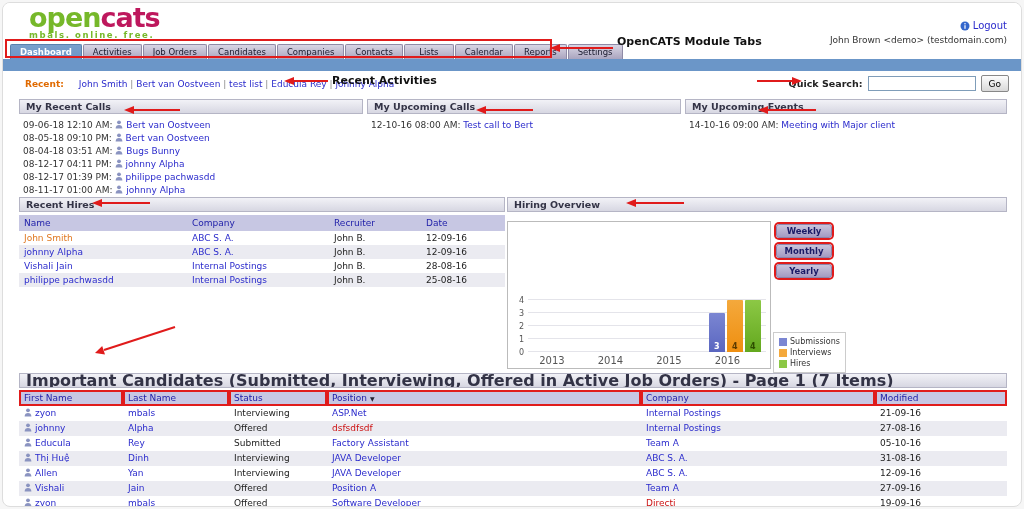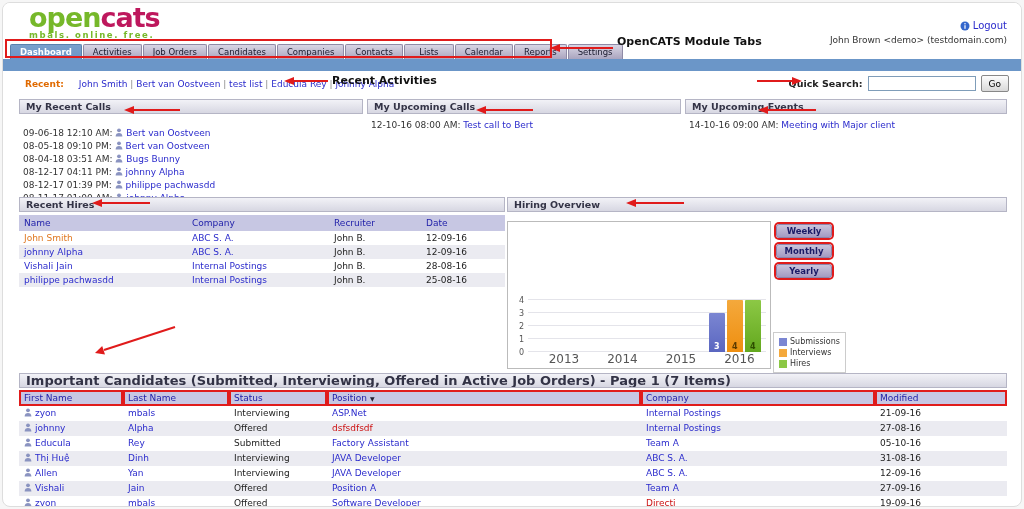--- a/index.html
+++ b/index.html
@@ -38,45 +38,45 @@
   #qs-go{height:17px;font-size:9px;padding:3px 7px;background:linear-gradient(#fdfdfd,#d8d8d8);border:1px solid #888;border-radius:2px;font-family:inherit;cursor:pointer}
 
   
   .sec-header{position:absolute;height:15px;line-height:13px;background:linear-gradient(#f2f2f7,#d7d7e2);border:1px solid #b5b5c5;
               font-size:9.5px;font-weight:bold;color:#333346;padding:0 6px;white-space:nowrap;overflow:hidden}
   #rc-header{left:16px;top:96px;width:344px}
   #uc-header{left:364px;top:96px;width:314px}
   #ue-header{left:682px;top:96px;width:322px}
   #rh-header{left:16px;top:194px;width:486px}
   #hv-header{left:504px;top:194px;width:500px}
-  #ic-title{left:16px;top:370px;width:988px;font-size:13px}
+  #ic-title{left:16px;top:370px;width:988px;font-size:16px}
 
   
   .entries{position:absolute;font-size:9px;line-height:12px;white-space:nowrap}
-  #rc-entries{left:20px;top:124px}
+  #rc-entries{left:20px;top:116px}
   #uc-entries{left:368px;top:116px}
   #ue-entries{left:686px;top:116px}
   .etime{color:#333}
   .picon{display:inline-block;margin-right:3px;vertical-align:-1px}
 
   
   table{border-collapse:collapse;table-layout:fixed}
   #rh-table{position:absolute;left:16px;top:212px;width:486px;font-size:9px}
   #ic-table{position:absolute;left:16px;top:387px;width:988px;font-size:9px}
   th{background:#c7c7e3;color:#2222aa;text-align:left;font-size:9px;padding:3px 5px;font-weight:normal;white-space:nowrap;cursor:pointer}
   td{padding:1.5px 5px;line-height:11px;white-space:nowrap;overflow:hidden}
   tr.alt{background:#ebebf1}
   #ic-table th{box-shadow:inset 0 0 0 2px #e01b1b}
   .sortarrow{font-size:6px;margin-left:3px;color:#223}
 
   
   #hv-chart{position:absolute;left:504px;top:218px;width:264px;height:148px;border:1px solid #bbb;background:#fff}
   .gridline{position:absolute;left:20px;right:4px;height:1px;background:#e4e4ea}
   .ytick{position:absolute;left:2px;width:14px;text-align:right;font-size:8px;color:#555}
-  .xtick{position:absolute;bottom:2px;width:40px;text-align:right;font-size:12px;color:#555}
+  .xtick{position:absolute;bottom:2px;width:40px;text-align:left;font-size:10px;color:#555}
   .bar{position:absolute;border-radius:1px 1px 0 0}
   .barlabel{position:absolute;bottom:1px;left:0;right:0;text-align:center;font-size:8px;font-weight:bold}
   #hv-buttons{position:absolute;left:773px;top:221px;width:58px}
   .hv-btn{width:56px;height:14px;line-height:13px;text-align:center;font-size:8.5px;font-weight:bold;color:#1a1a66;
           background:linear-gradient(#c9c4dc,#a39bc2);border:1px solid #8c84ab;border-radius:3px;margin-bottom:6px;
           box-shadow:0 0 0 2px #e01b1b;cursor:pointer}
   #hv-legend{position:absolute;left:770px;top:329px;background:#fff;border:1px solid #ccc;padding:3px 5px}
   .lg-row{display:flex;align-items:center;gap:3px;font-size:8px;color:#333;line-height:11px}
   .lg-swatch{width:8px;height:8px;display:inline-block}
 

